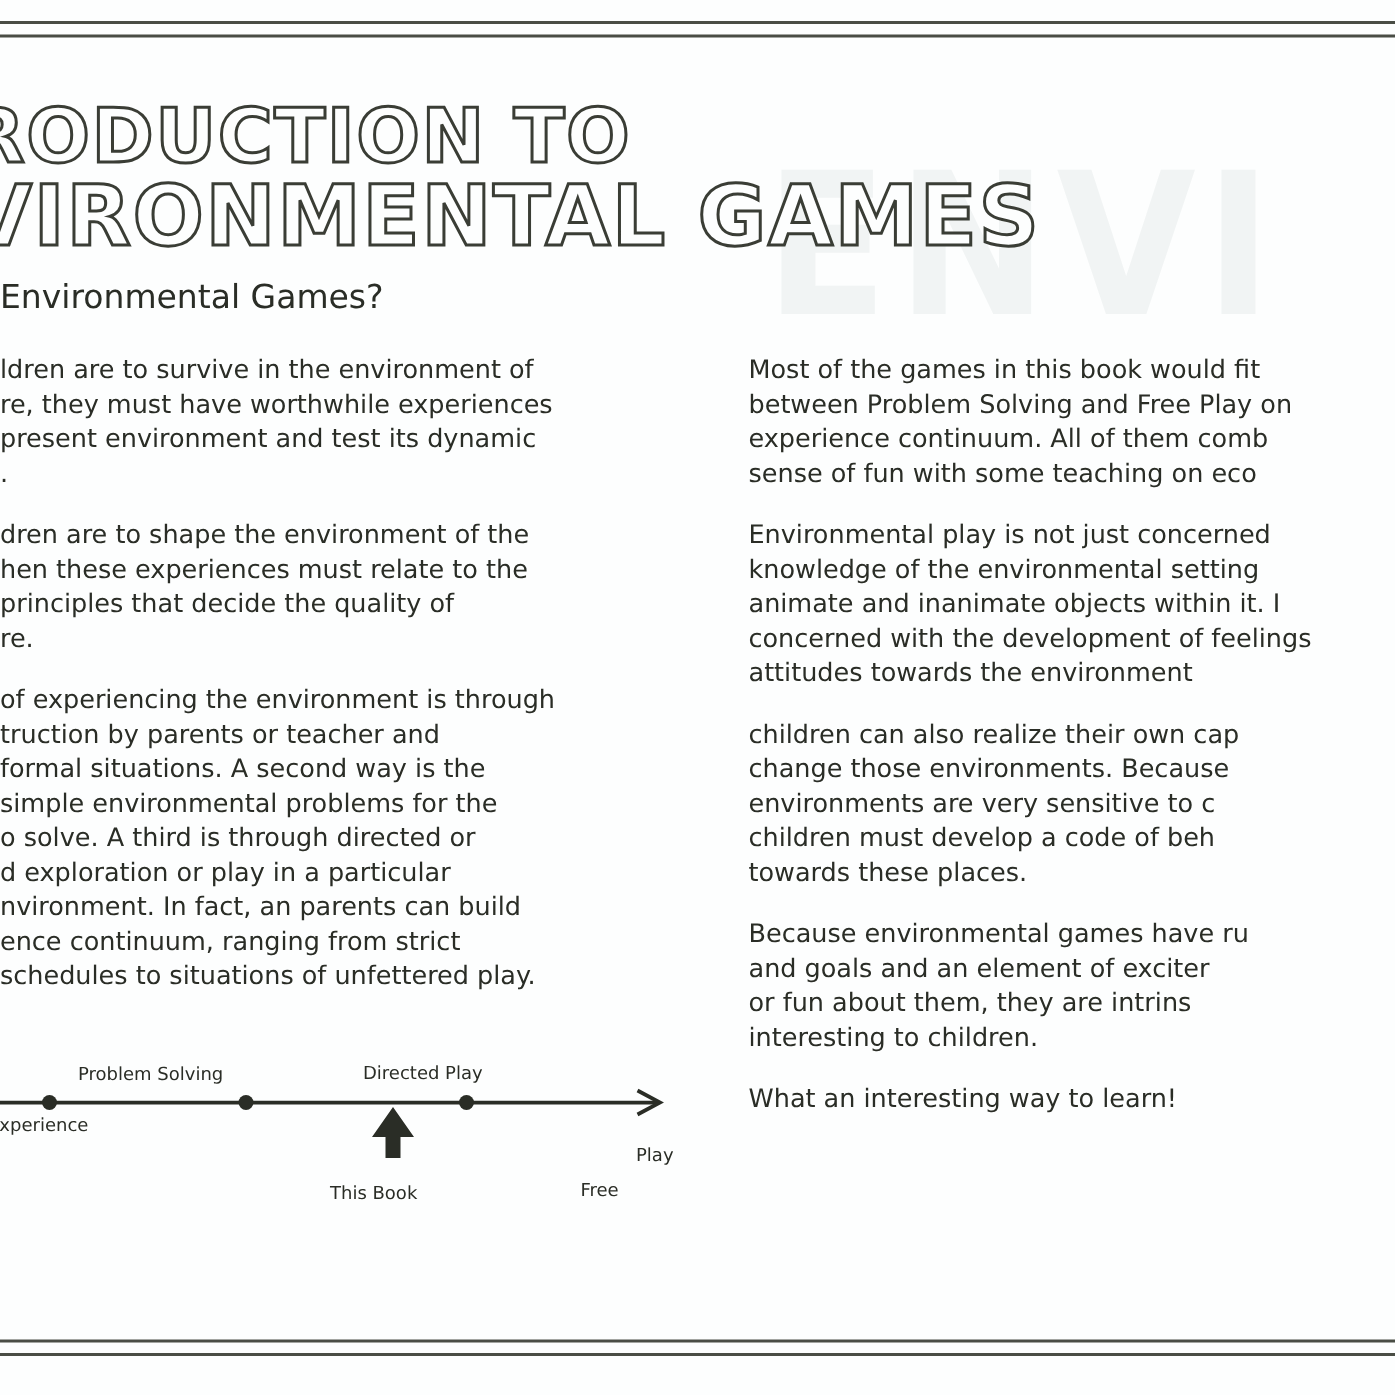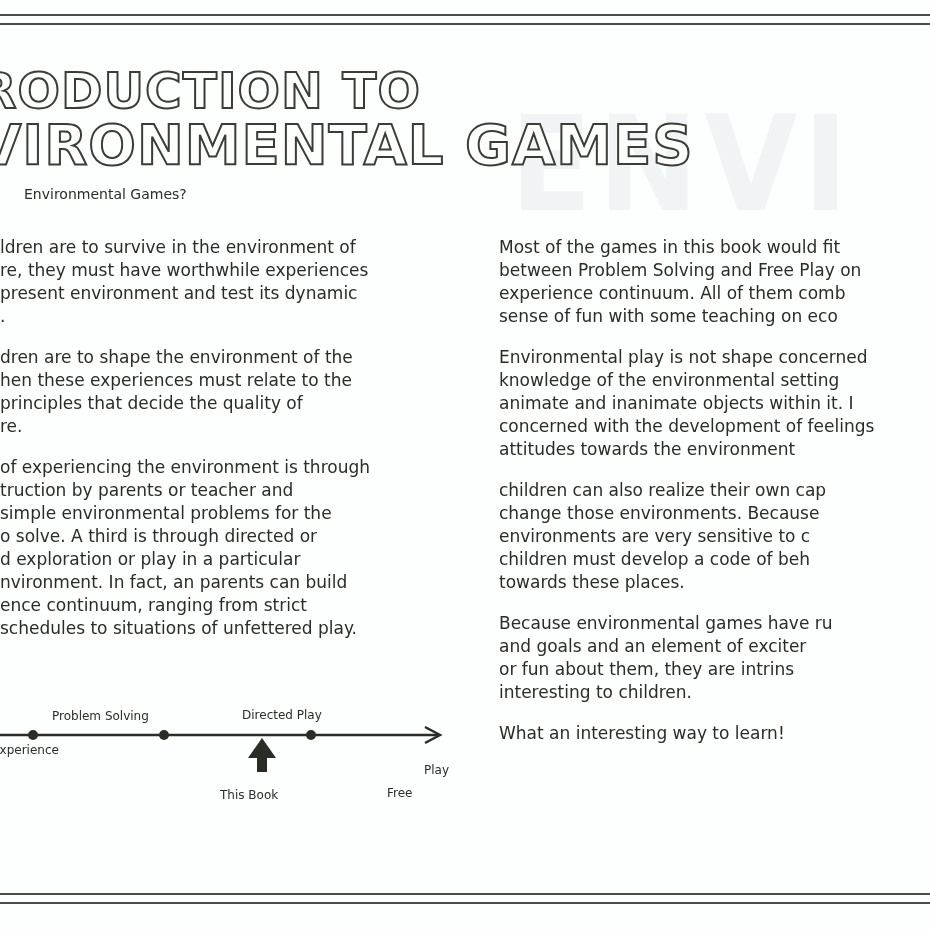--- a/index.html
+++ b/index.html
@@ -16,21 +16,21 @@
       transform: scaleY(1.1); white-space: nowrap;
     }
     .title {
       position: absolute; left: -22px; font-family: "DejaVu Sans", sans-serif;
       font-weight: bold; color: #fdfefe; -webkit-text-stroke: 2px #3a3d35;
       white-space: nowrap; letter-spacing: 1px;
     }
     .t1 { top: 62px; font-size: 50px; }
     .t2 { top: 112px; font-size: 56px; }
     .subhead {
-      position: absolute; left: 0; top: 186px; font-size: 14px; white-space: nowrap; padding-left: 24px;
+      position: absolute; left: 0; top: 186px; font-size: 22px; white-space: nowrap;
     }
     .col {
       position: absolute; font-size: 17px; line-height: 23px; white-space: nowrap;
     }
     .col p { margin: 0 0 18px 0; }
     .col .line { display: block; }
     .left { left: 0; top: 236px; }
     .right { left: 499px; top: 236px; }
     .diagram { position: absolute; left: 0; top: 700px; width: 470px; height: 120px; }
     .diagram svg { position: absolute; left: 0; top: 0; }
@@ -58,20 +58,21 @@
   </p>
   <p>
     <span class="line">dren are to shape the environment of the</span>
     <span class="line">hen these experiences must relate to the</span>
     <span class="line">principles that decide the quality of</span>
     <span class="line">re.</span>
   </p>
   <p>
     <span class="line">of experiencing the environment is through</span>
     <span class="line">truction by parents or teacher and</span>
+    <span class="line">formal situations. A second way is the</span>
     <span class="line">simple environmental problems for the</span>
     <span class="line">o solve. A third is through directed or</span>
     <span class="line">d exploration or play in a particular</span>
     <span class="line">nvironment. In fact, an parents can build</span>
     <span class="line">ence continuum, ranging from strict</span>
     <span class="line">schedules to situations of unfettered play.</span>
   </p>
 </div>
 
 <div class="diagram">
@@ -92,21 +93,21 @@
 </div>
 
 <div class="col right">
   <p>
     <span class="line">Most of the games in this book would fit</span>
     <span class="line">between Problem Solving and Free Play on</span>
     <span class="line">experience continuum. All of them comb</span>
     <span class="line">sense of fun with some teaching on eco</span>
   </p>
   <p>
-    <span class="line">Environmental play is not shape concerned</span>
+    <span class="line">Environmental play is not just concerned</span>
     <span class="line">knowledge of the environmental setting</span>
     <span class="line">animate and inanimate objects within it. I</span>
     <span class="line">concerned with the development of feelings</span>
     <span class="line">attitudes towards the environment</span>
   </p>
   <p>
     <span class="line">children can also realize their own cap</span>
     <span class="line">change those environments. Because</span>
     <span class="line">environments are very sensitive to c</span>
     <span class="line">children must develop a code of beh</span>

